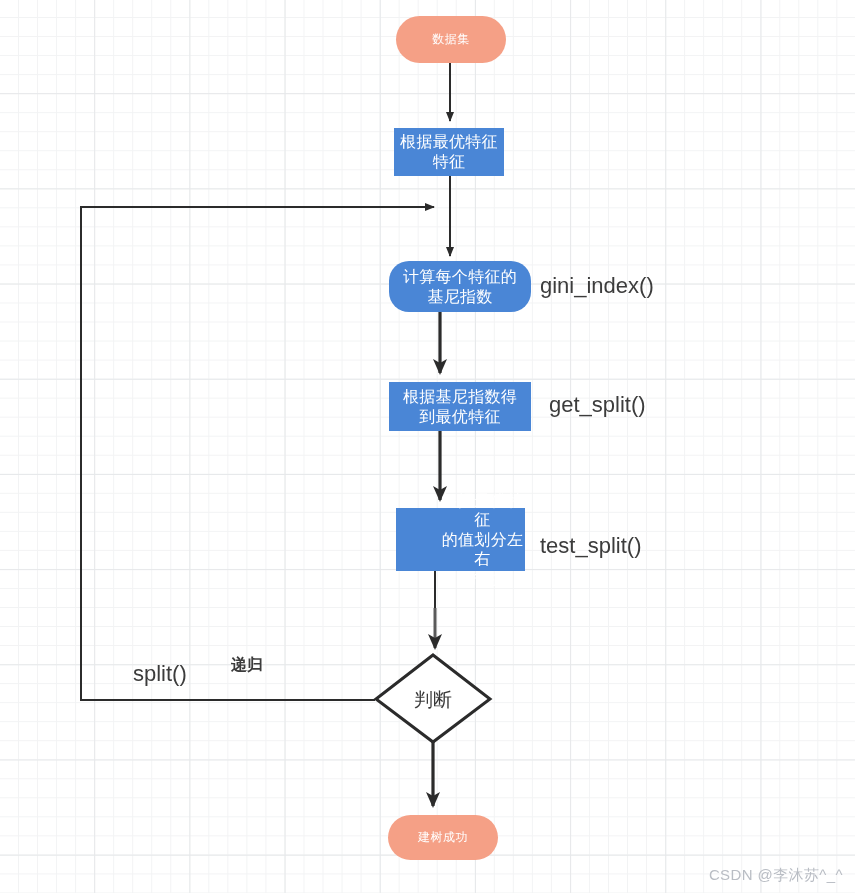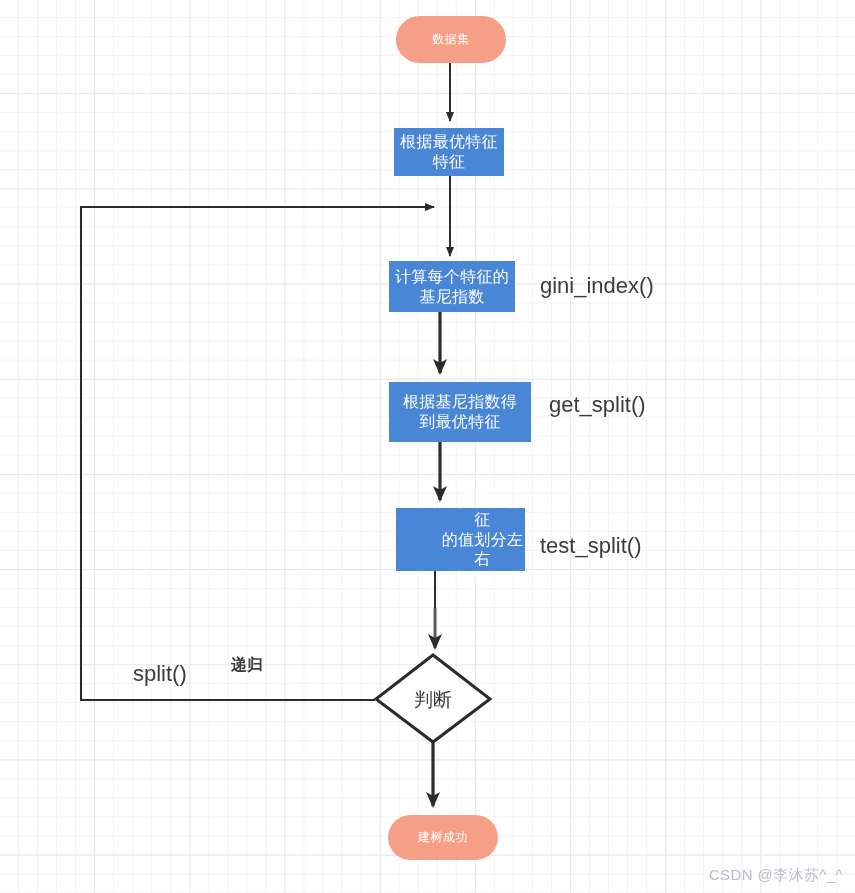--- a/index.html
+++ b/index.html
@@ -130,24 +130,24 @@
     <g>
       <polygon points="433,655 490,699 433,742 376,699" fill="#ffffff" stroke="#2b2b2b" stroke-width="3"></polygon>
     </g>
   </svg>
 
   <div class="node node-terminal" style="left:396px; top:16px; width:110px; height:47px;">数据集</div>
 
   <div class="node node-process" style="left:394px; top:128px; width:110px; height:48px;">根据最优特征
 特征</div>
 
-  <div class="node node-process" style="left:389px; top:261px; width:126px; height:51px;">计算每个特征的
+  <div class="node node-process" style="left:389px; top:261px; width:142px; height:51px;border-radius:20px;">计算每个特征的
 基尼指数</div>
 
-  <div class="node node-process" style="left:389px; top:382px; width:142px; height:60px;">根据基尼指数得
+  <div class="node node-process" style="left:389px; top:382px; width:142px; height:49px;">根据基尼指数得
 到最优特征</div>
 
   <div class="node node-process" style="left:396px; top:508px; width:129px; height:63px;padding-left:44px;">根据最优特征
 的值划分左右
 子树</div>
 
   <div class="node node-decision" style="left:396px; top:685px; width:74px; height:30px;">判断</div>
 
   <div class="node node-terminal" style="left:388px; top:815px; width:110px; height:45px;">建树成功</div>
 

